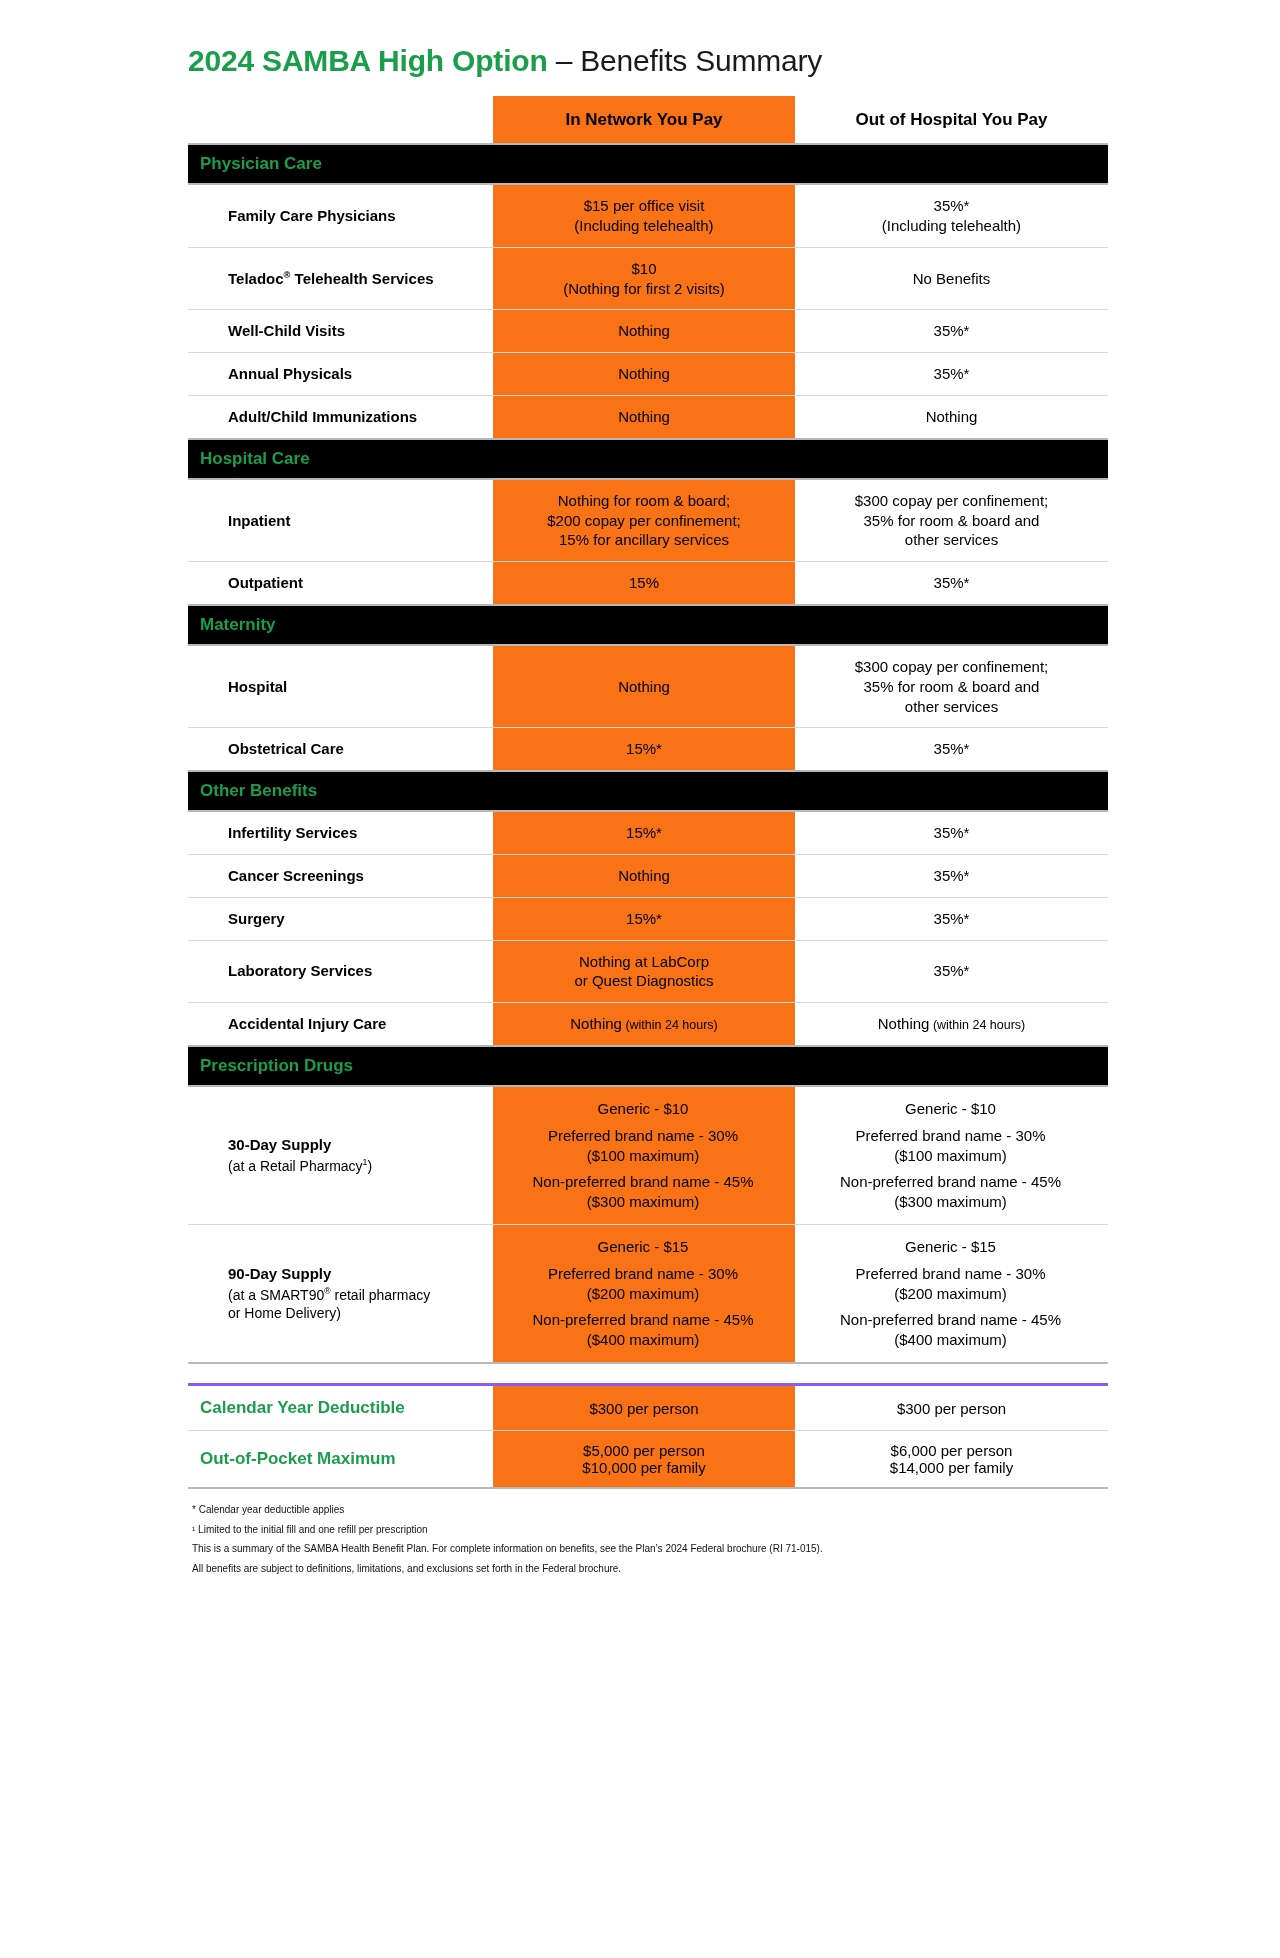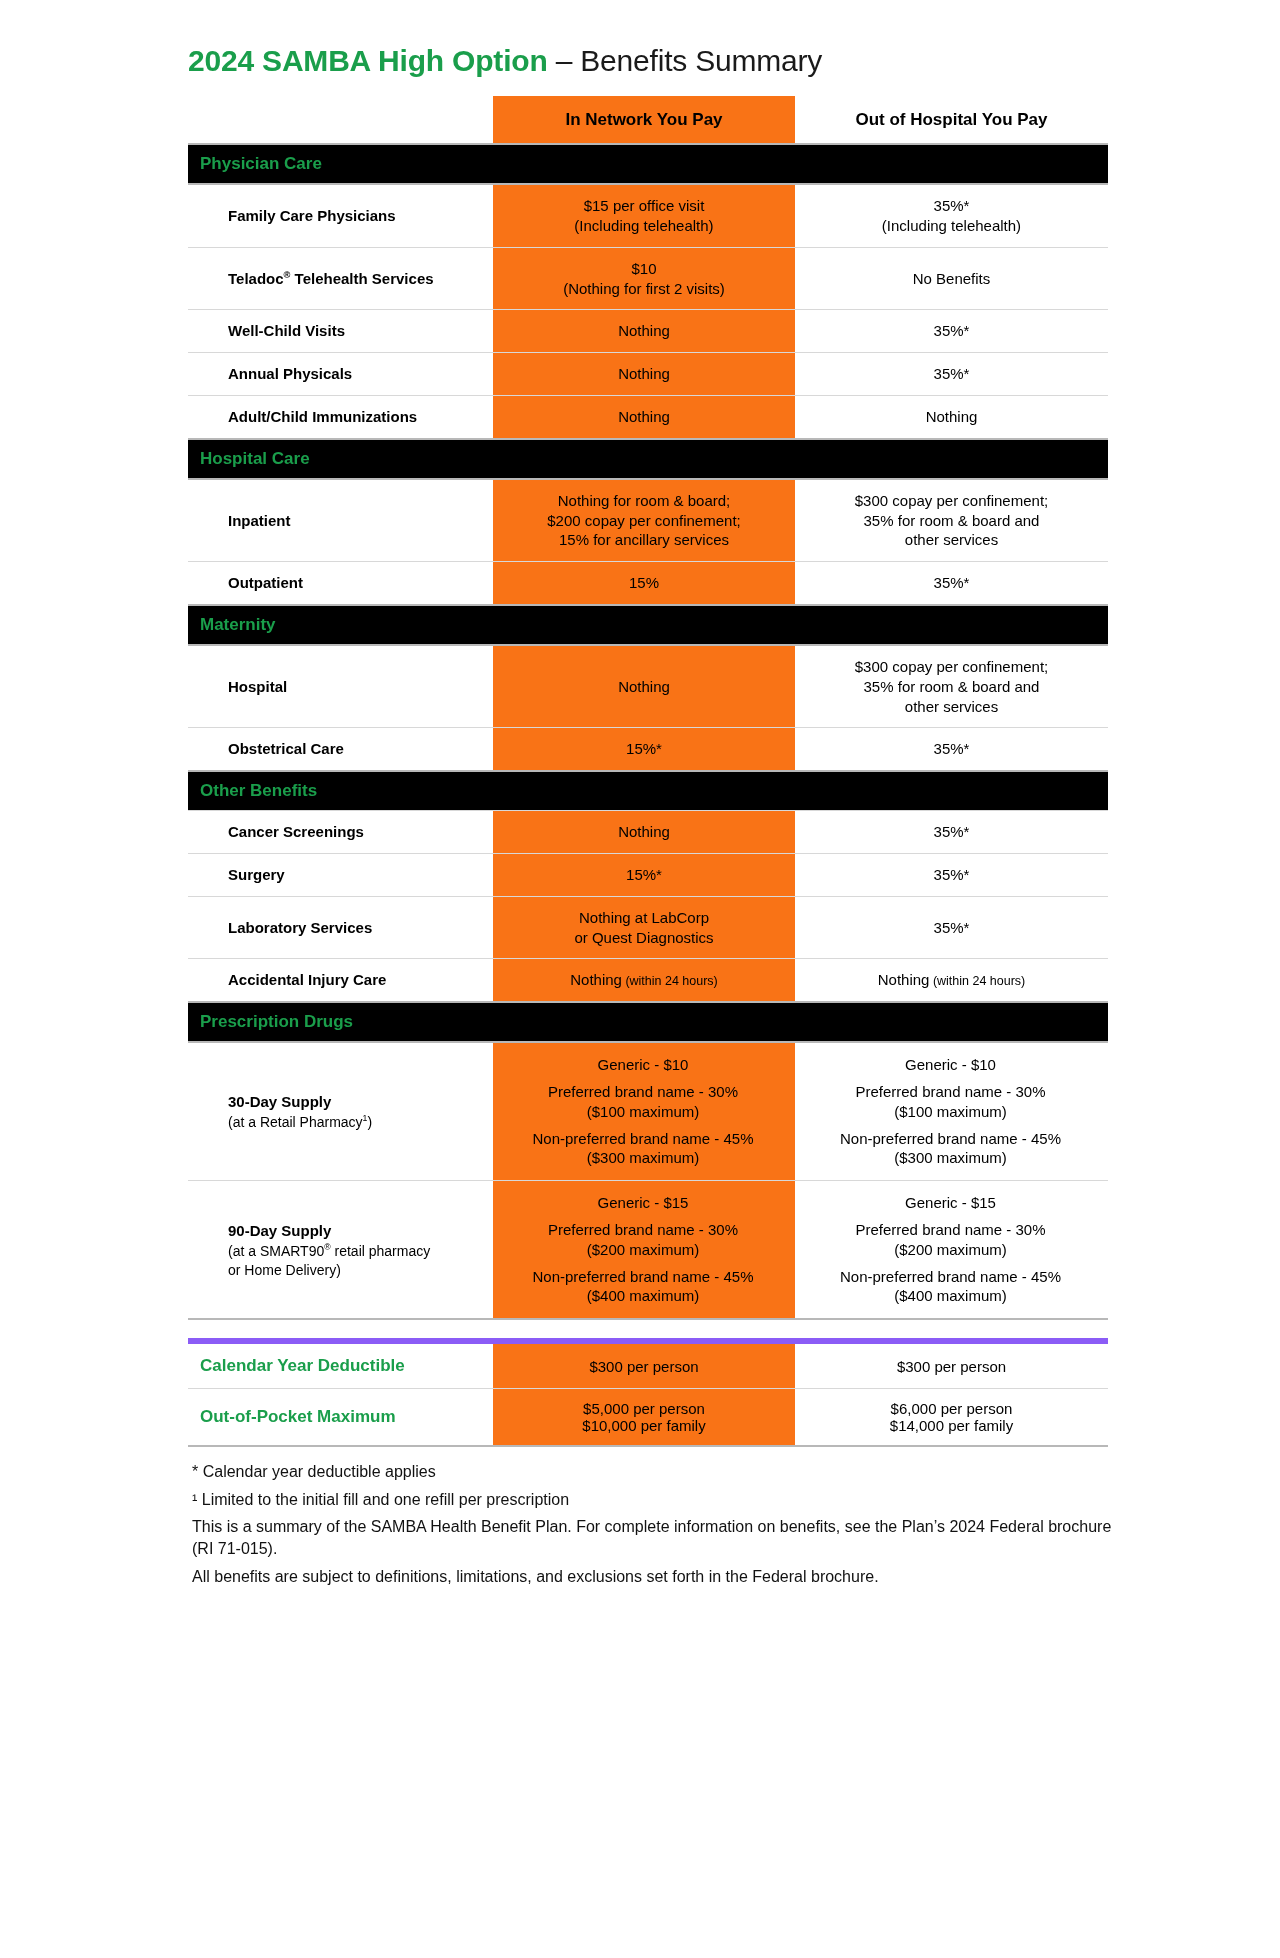--- a/index.html
+++ b/index.html
@@ -103,37 +103,37 @@
   td.val .blk:first-child { margin-top: 2px; }
   td.val .blk:last-child { margin-bottom: 2px; }
 
   sup { font-size: 0.62em; vertical-align: super; line-height: 0; }
 
   
   .gap td { height: 22px; border-top: 2px solid #b8b8b8; background: #fff; }
 
   
   tr.summary > td { border-top: 1px solid #d8d8d8; }
-  tr.summary.first > td { border-top: 6px solid #8b5cf6; }
+  tr.summary.first > td { border-top: 3px solid #8b5cf6; }
   td.sum-label {
     font-weight: bold;
     color: #1a9e4b;
     font-size: 17px;
     padding: 12px 8px 12px 12px;
   }
   tr.lastrow > td { border-bottom: 2px solid #b8b8b8; }
 
   
   .notes {
     margin: 14px 0 0 62px;
     width: 930px;
   }
   .notes p {
     margin: 0 0 6px 0;
-    font-size: 16px;
+    font-size: 10px;
     line-height: 1.35;
     color: #111;
   }
 </style>
 </head>
 <body>
 
 <div class="page">
 
   <div class="title">
@@ -269,20 +269,29 @@
           </td>
         <td class="val">
             <span class="line">35%*</span>
           </td>
       </tr>
 
       <tr class="sec">
         <td colspan="3">Other Benefits</td>
       </tr>
 
+      <tr class="row firstrow">
+        <td class="label">Infertility Services</td>
+        <td class="val shade">
+            <span class="line">15%*</span>
+          </td>
+        <td class="val">
+            <span class="line">35%*</span>
+          </td>
+      </tr>
 
       <tr class="row">
         <td class="label">Cancer Screenings</td>
         <td class="val shade">
             <span class="line">Nothing</span>
           </td>
         <td class="val">
             <span class="line">35%*</span>
           </td>
       </tr>

